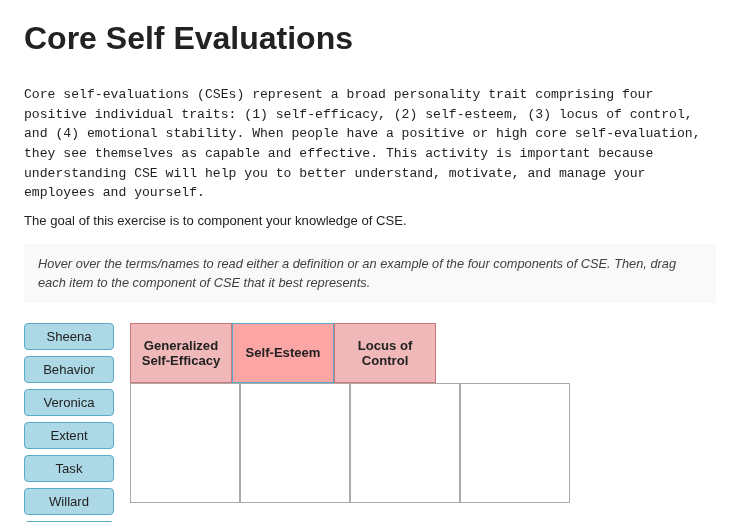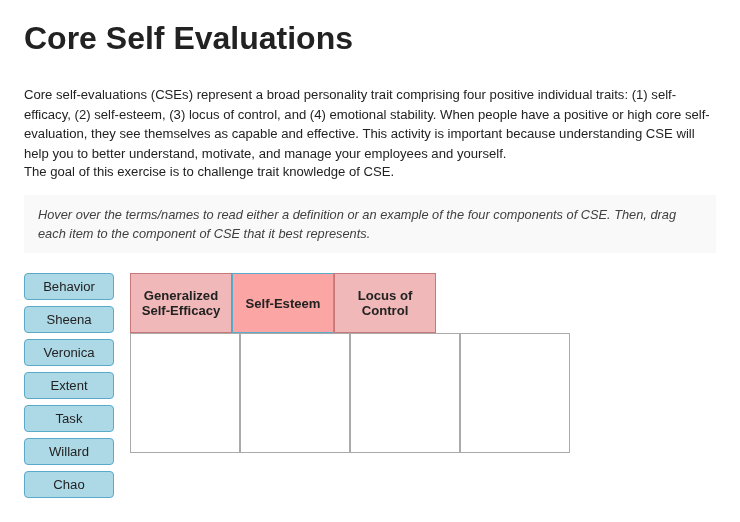--- a/index.html
+++ b/index.html
@@ -12,20 +12,22 @@
       padding: 20px 24px;
     }
     h1 {
       font-size: 2rem;
       font-weight: 900;
       margin-bottom: 28px;
     }
     .description {
       font-size: 0.82rem;
       line-height: 1.5;
+      margin-bottom: 10px;
+      font-family: Liberation Mono, monospace;
     }
     .goal {
       font-size: 0.82rem;
       margin-bottom: 16px;
     }
     .instruction {
       font-style: italic;
       font-size: 0.8rem;
       color: #404040;
       background: #f9f9f9;
@@ -97,28 +99,28 @@
       flex-direction: row;
       gap: 0;
     }
   </style>
 </head>
 <body>
 
 <h1>Core Self Evaluations</h1>
 
 <p class="description">Core self-evaluations (CSEs) represent a broad personality trait comprising four positive individual traits: (1) self-efficacy, (2) self-esteem, (3) locus of control, and (4) emotional stability. When people have a positive or high core self-evaluation, they see themselves as capable and effective. This activity is important because understanding CSE will help you to better understand, motivate, and manage your employees and yourself.</p>
-<p class="goal">The goal of this exercise is to challenge trait knowledge of CSE.</p>
+<p class="goal">The goal of this exercise is to component your knowledge of CSE.</p>
 
 <div class="instruction">Hover over the terms/names to read either a definition or an example of the four components of CSE. Then, drag each item to the component of CSE that it best represents.</div>
 
 <div class="activity-area">
   <div class="terms-list" id="terms-container">
-  <div class="term-item">Behavior</div>
-      <div class="term-item">Sheena</div>
+  <div class="term-item">Sheena</div>
+      <div class="term-item">Behavior</div>
       <div class="term-item">Veronica</div>
       <div class="term-item">Extent</div>
       <div class="term-item">Task</div>
       <div class="term-item">Willard</div>
       <div class="term-item">Chao</div>
     </div>
   <div class="drop-zone-area">
     <div class="columns-row" id="columns-header">
     <div class="column-header pink">Generalized Self-Efficacy</div>
         <div class="column-header blue-header">Self-Esteem</div>

